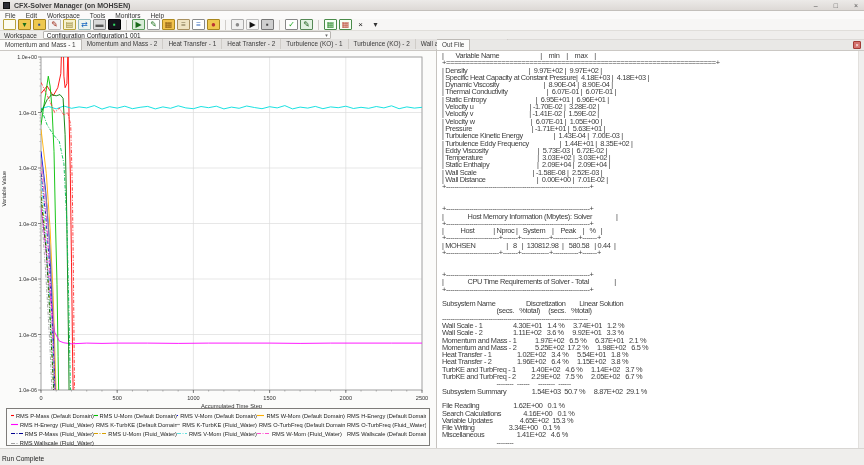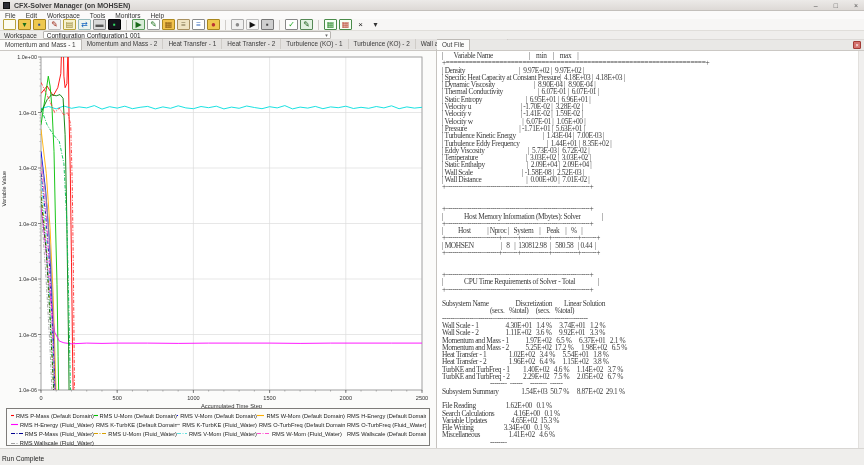--- a/index.html
+++ b/index.html
@@ -52,21 +52,21 @@
           font-size:5.6px;color:#333;}
   
   .legend{position:absolute;left:6px;top:368px;width:424px;height:38px;border:1px solid #7e7c79;
           background:#fbfbfa;padding:2px 3px 0 4px;display:grid;
           grid-template-columns:83px 83px 80px 88px auto;grid-auto-rows:9.2px;
           font-size:5.7px;color:#222;align-items:center;}
   .litem{display:flex;align-items:center;gap:2px;white-space:nowrap;overflow:hidden;}
   
   .outfile{position:absolute;left:0;top:11px;width:421px;height:404px;margin:0;
            background:#fff;padding:1px 8px 0 5px;overflow:hidden;
-           font-family:Liberation Serif, serif;
+           font-family:Liberation Sans, sans-serif;
            font-size:7.4px;line-height:7.3px;color:#3c3c3c;letter-spacing:-0.35px;}
   .rp-close{position:absolute;top:1px;right:3px;}
   .rp-scroll{position:absolute;top:11px;right:0;width:6px;height:397px;background:#f0efee;
              border-left:1px solid #e2e0dd;}
   
   .statusbar{position:absolute;left:0;top:448px;width:864px;height:17px;background:#efeeec;
              border-top:1px solid #d8d6d3;font-size:6.6px;color:#222;}
   .statusbar span{position:absolute;left:2px;bottom:3px;}
 </style>
 </head>

